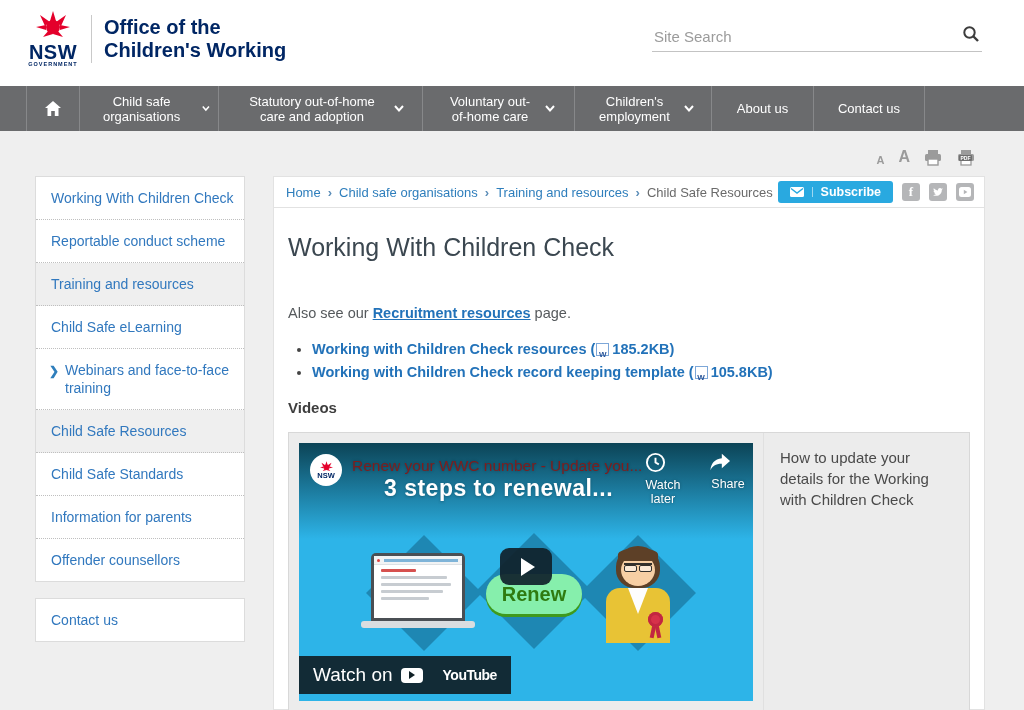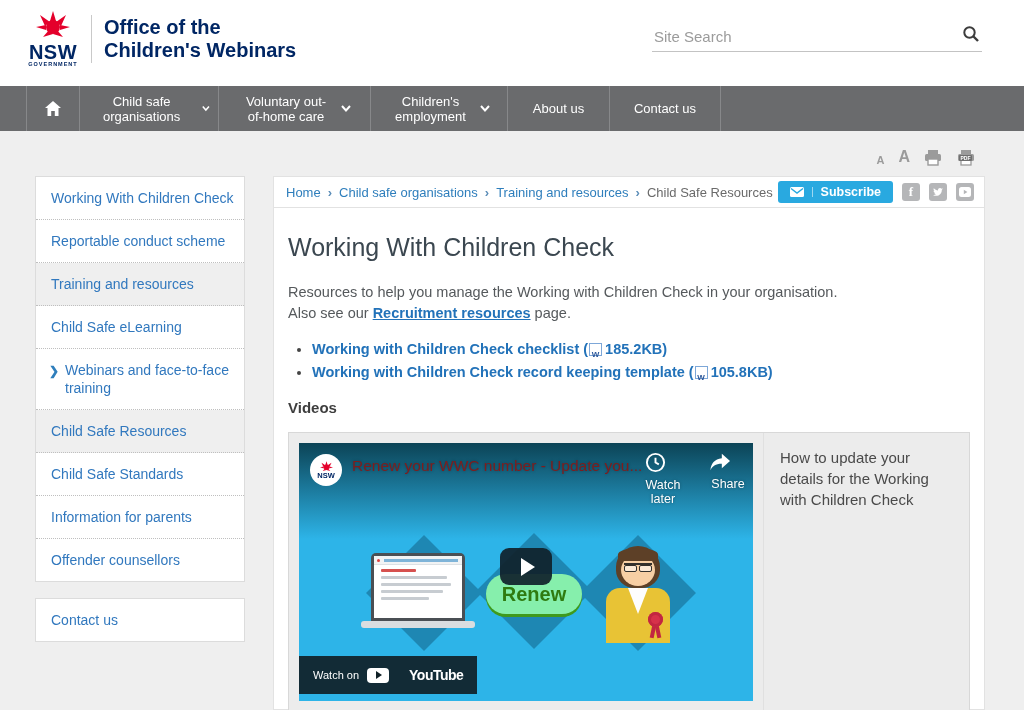--- a/index.html
+++ b/index.html
@@ -102,21 +102,21 @@
   .p-face { position:absolute; left:19px; top:8px; width:34px; height:32px; background:#f7cfa4; border-radius:50%; }
   .p-fringe { position:absolute; left:16px; top:2px; width:40px; height:13px; background:#5d4027; border-radius:50% 50% 0 0; }
   .p-glass { position:absolute; left:22px; top:17px; width:28px; height:8px; border-top:2px solid #33302c; display:flex; gap:2px; }
   .p-glass i { flex:1; height:7px; border:1.5px solid #33302c; border-radius:2px; background:rgba(255,255,255,.55); }
   .p-body { position:absolute; left:4px; top:42px; width:64px; height:55px; background:#e8c335; border-radius:14px 14px 0 0; }
   .p-collar { position:absolute; left:26px; top:42px; width:0; height:0; border-left:10px solid transparent; border-right:10px solid transparent; border-top:26px solid #fdfdfd; }
   .p-rosette { position:absolute; left:46px; top:66px; width:15px; height:15px; background:#d6314a; border-radius:50%; box-shadow:inset 0 0 0 3px #c22741; }
   .p-rib { position:absolute; left:49px; top:79px; width:4px; height:13px; background:#c22741; transform:rotate(12deg); }
   .p-rib2 { left:54px; transform:rotate(-12deg); }
   .watch-on { position:absolute; left:0; bottom:7px; height:38px; background:rgba(16,32,38,.92); display:flex; align-items:center; gap:8px; padding:0 14px; cursor:pointer; }
-  .watch-on .txt { color:#fff; font-size:11px; }
+  .watch-on .txt { color:#fff; font-size:19px; }
   .yt-logo { display:flex; align-items:center; gap:20px; }
   .yt-play { width:22px; height:15px; background:#fff; border-radius:4px; display:flex; align-items:center; justify-content:center; }
   .yt-play::after { content:""; border-left:6px solid #102026; border-top:4px solid transparent; border-bottom:4px solid transparent; margin-left:1px; }
   .yt-word { color:#fff; font-size:14px; font-weight:bold; letter-spacing:-.5px; }
 </style>
 </head>
 <body>
 
 <div class="header">
   <div class="logo">
@@ -132,21 +132,21 @@
           <path d="M7 26 L13 19 L17 23 Z"></path>
           <path d="M27 26 L21 19 L17 23 Z"></path>
         </g>
       </svg>
       <div class="nsw">NSW</div>
       <div class="gov">GOVERNMENT</div>
     </div>
     <div class="logo-sep"></div>
     <div class="org-name">
       <div>Office of the</div>
-      <div>Children's Webinars</div>
+      <div>Children's Working</div>
     </div>
   </div>
 
   <div class="search-wrap">
     <input class="search-input" type="text" placeholder="Site Search" style="">
     <button class="search-btn">
       <svg width="18" height="18" viewBox="0 0 18 18">
         <circle cx="7.5" cy="7.5" r="5.2" fill="none" stroke="#3c3c3c" stroke-width="2"></circle>
         <line x1="11.5" y1="11.5" x2="16" y2="16" stroke="#3c3c3c" stroke-width="2.4"></line>
       </svg>
@@ -156,20 +156,26 @@
 
 <div class="navbar">
   <div class="nav-spacer"></div>
   <div class="nav-item" style="width:53px">
     <svg width="16" height="15" viewBox="0 0 16 15">
       <path d="M8 0 L16 7 H13.5 V15 H9.8 V10 H6.2 V15 H2.5 V7 H0 Z" fill="#fff"></path>
     </svg>
   </div>
   <div class="nav-item" style="width:139px">
     <span class="lbl">Child safe organisations</span>
+    <svg width="10" height="7" viewBox="0 0 10 7">
+        <path d="M1 1 L5 5.5 L9 1" fill="none" stroke="#fff" stroke-width="2"></path>
+      </svg>
+  </div>
+  <div class="nav-item" style="width:204px">
+    <span class="lbl">Statutory out-of-home care and adoption</span>
     <svg width="10" height="7" viewBox="0 0 10 7">
         <path d="M1 1 L5 5.5 L9 1" fill="none" stroke="#fff" stroke-width="2"></path>
       </svg>
   </div>
   <div class="nav-item" style="width:152px">
     <span class="lbl" style="max-width:95px">Voluntary out-of-home care</span>
     <svg width="10" height="7" viewBox="0 0 10 7">
         <path d="M1 1 L5 5.5 L9 1" fill="none" stroke="#fff" stroke-width="2"></path>
       </svg>
   </div>
@@ -259,27 +265,27 @@
             <path d="M4.8 2.8 L8.4 5 L4.8 7.2 Z" fill="#b5b6b8"></path>
           </svg>
       </span>
     </div>
   </div>
 
   <div class="content">
     <h1 class="page-title">Working With Children Check</h1>
 
     <p class="intro">
-      <span>Resources to help you manage the Working with Children Check in your organisation.</span><br>
+      <br>
       <span>Also see our </span><a style="text-decoration:underline">Recruitment resources</a><span> page.</span>
     </p>
 
     <ul class="dl-list">
       <li>
-        <a><span>Working with Children Check checklist (</span><span class="doc-ico"></span><span>185.2KB)</span></a>
+        <a><span>Working with Children Check resources (</span><span class="doc-ico"></span><span>185.2KB)</span></a>
       </li>
       <li>
         <a><span>Working with Children Check record keeping template (</span><span class="doc-ico"></span><span>105.8KB)</span></a>
       </li>
     </ul>
 
     <div class="videos-h">Videos</div>
 
     <div class="video-wrap">
       <div class="video-cell">
@@ -332,20 +338,21 @@
                   <path d="M30 4 L20 11 L25 15 Z"></path>
                   <path d="M0 16 L10 14 L10 19 Z"></path>
                   <path d="M34 16 L24 14 L24 19 Z"></path>
                   <path d="M7 26 L13 19 L17 23 Z"></path>
                   <path d="M27 26 L21 19 L17 23 Z"></path>
                 </g>
             </svg>
             <span class="mini">NSW</span>
           </div>
           <div class="vid-title">Renew your WWC number - Update you...</div>
+          <div class="vid-sub">3 steps to renewal...</div>
 
           <div class="vid-act wl">
             <svg width="21" height="21" viewBox="0 0 22 22">
               <circle cx="11" cy="11" r="9" fill="none" stroke="#fff" stroke-width="2"></circle>
               <path d="M11 6 V11 L14.5 13" fill="none" stroke="#fff" stroke-width="2"></path>
             </svg>
             <div class="cap">Watch later</div>
           </div>
           <div class="vid-act sh">
             <svg width="22" height="20" viewBox="0 0 24 22">

